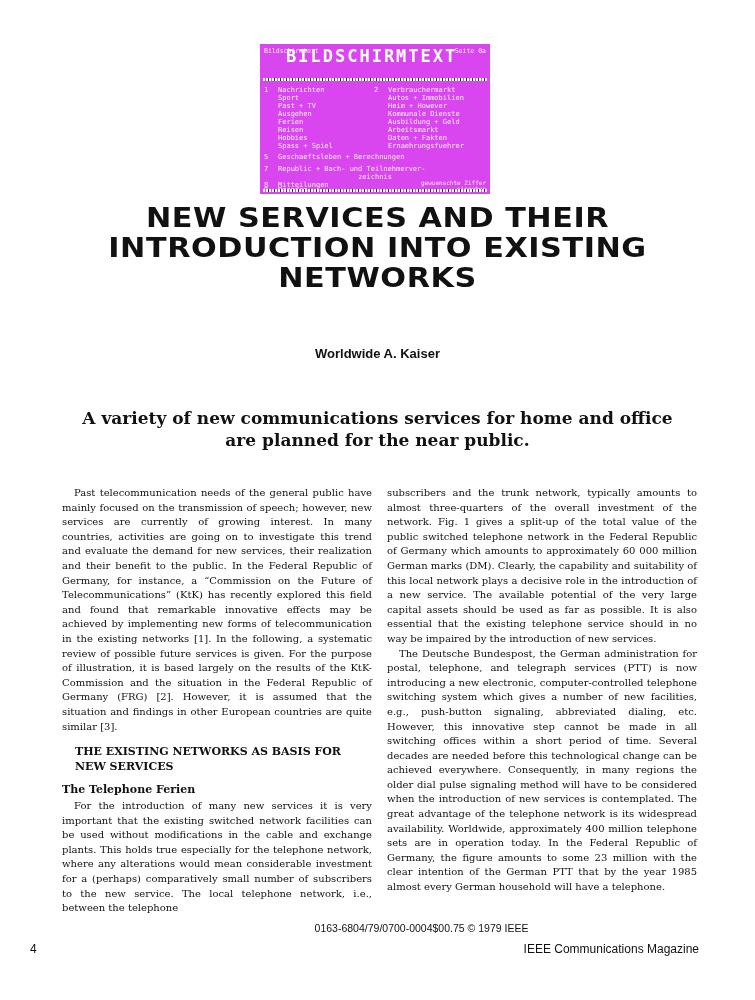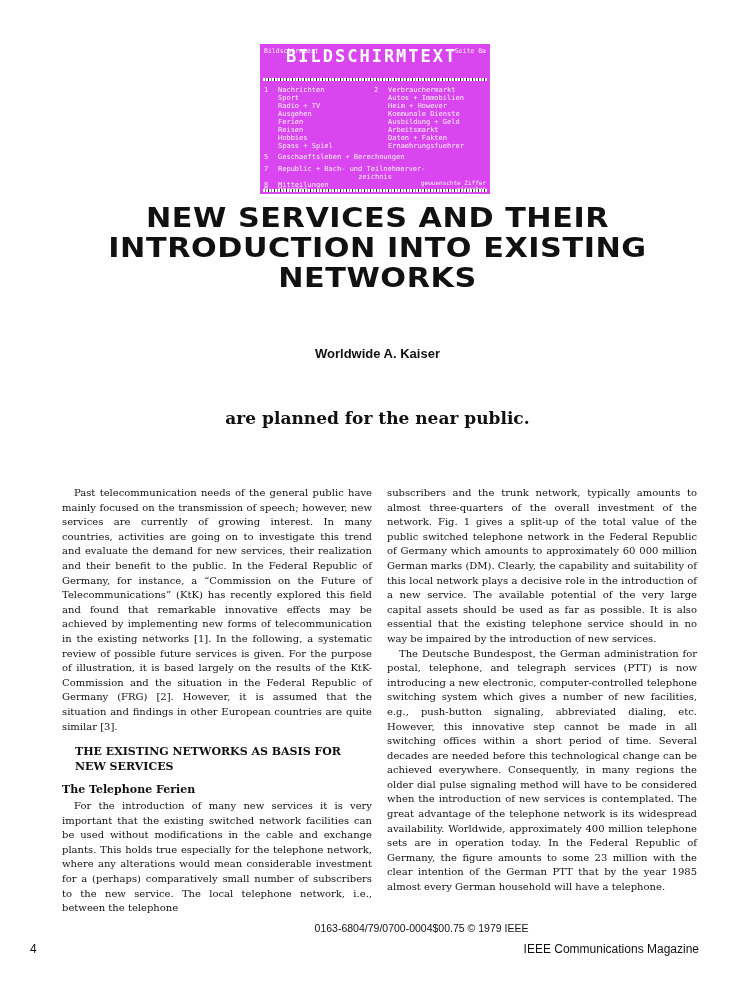--- a/index.html
+++ b/index.html
@@ -48,21 +48,21 @@
     <span>Seite 0a</span>
   </div>
   <div class="fig-brand">BILDSCHIRMTEXT</div>
   <div class="fig-bar" style="top:34px"></div>
 
   <div class="fig-cols">
     <div class="fig-num">1</div>
     <div class="fig-col-a">
       <div>Nachrichten</div>
       <div>Sport</div>
-      <div>Radio + TV</div>
+      <div>Past + TV</div>
       <div>Ausgehen</div>
       <div>Ferien</div>
       <div>Reisen</div>
       <div>Hobbies</div>
       <div>Spass + Spiel</div>
     </div>
     <div class="fig-num">2</div>
     <div class="fig-col-b">
       <div>Verbrauchermarkt</div>
       <div>Autos + Immobilien</div>
@@ -100,20 +100,21 @@
 
 <div class="main-title">
   <div>NEW SERVICES AND THEIR</div>
   <div>INTRODUCTION INTO EXISTING</div>
   <div>NETWORKS</div>
 </div>
 
 <div class="author">Worldwide A. Kaiser</div>
 
 <div class="subtitle">
+  <div>A variety of new communications services for home and office</div>
   <div>are planned for the near public.</div>
 </div>
 
 <div class="col col-left">
   <p>Past telecommunication needs of the general public have mainly focused on the transmission of speech; however, new services are currently of growing interest. In many countries, activities are going on to investigate this trend and evaluate the demand for new services, their realization and their benefit to the public. In the Federal Republic of Germany, for instance, a “Commission on the Future of Telecommunications” (KtK) has recently explored this field and found that remarkable innovative effects may be achieved by implementing new forms of telecommunication in the existing networks [1]. In the following, a systematic review of possible future services is given. For the purpose of illustration, it is based largely on the results of the KtK-Commission and the situation in the Federal Republic of Germany (FRG) [2]. However, it is assumed that the situation and findings in other European countries are quite similar [3].</p>
   <div class="sec-head">THE EXISTING NETWORKS AS BASIS FOR NEW SERVICES</div>
   <div class="sub-head">The Telephone Ferien</div>
   <p>For the introduction of many new services it is very important that the existing switched network facilities can be used without modifications in the cable and exchange plants. This holds true especially for the telephone network, where any alterations would mean considerable investment for a (perhaps) comparatively small number of subscribers to the new service. The local telephone network, i.e., between the telephone</p>
 </div>
 

